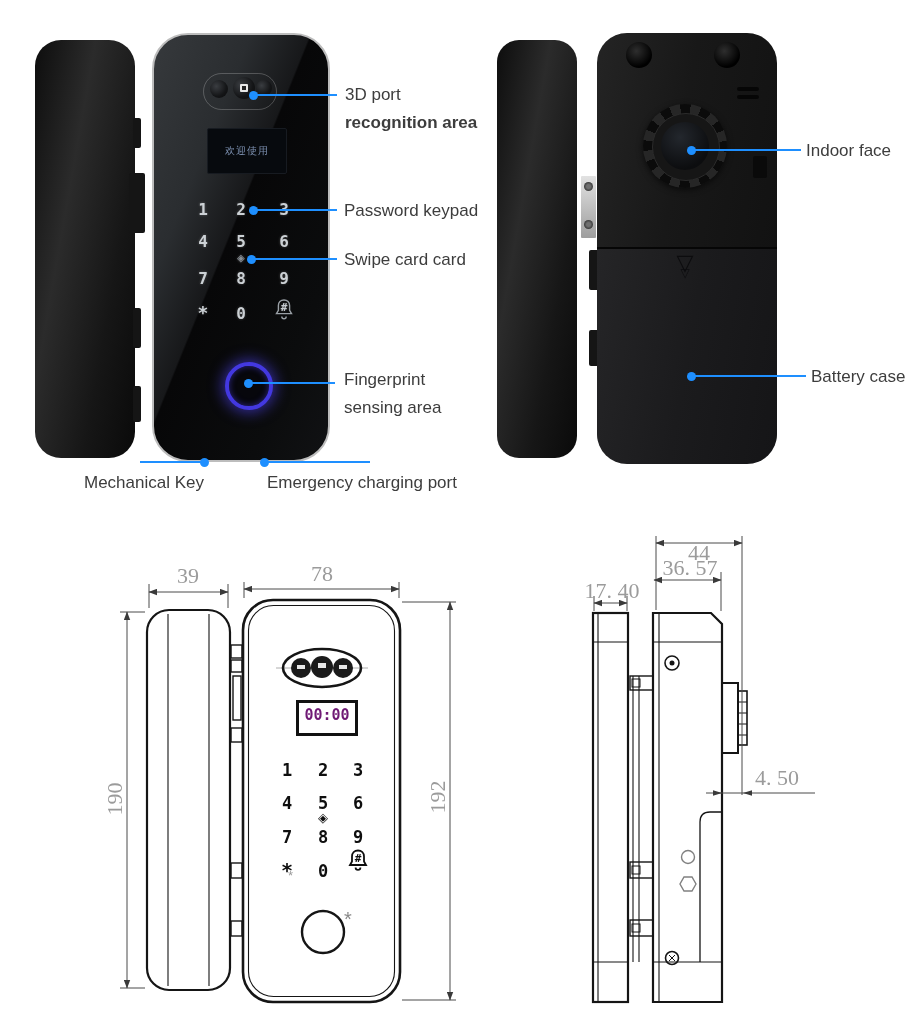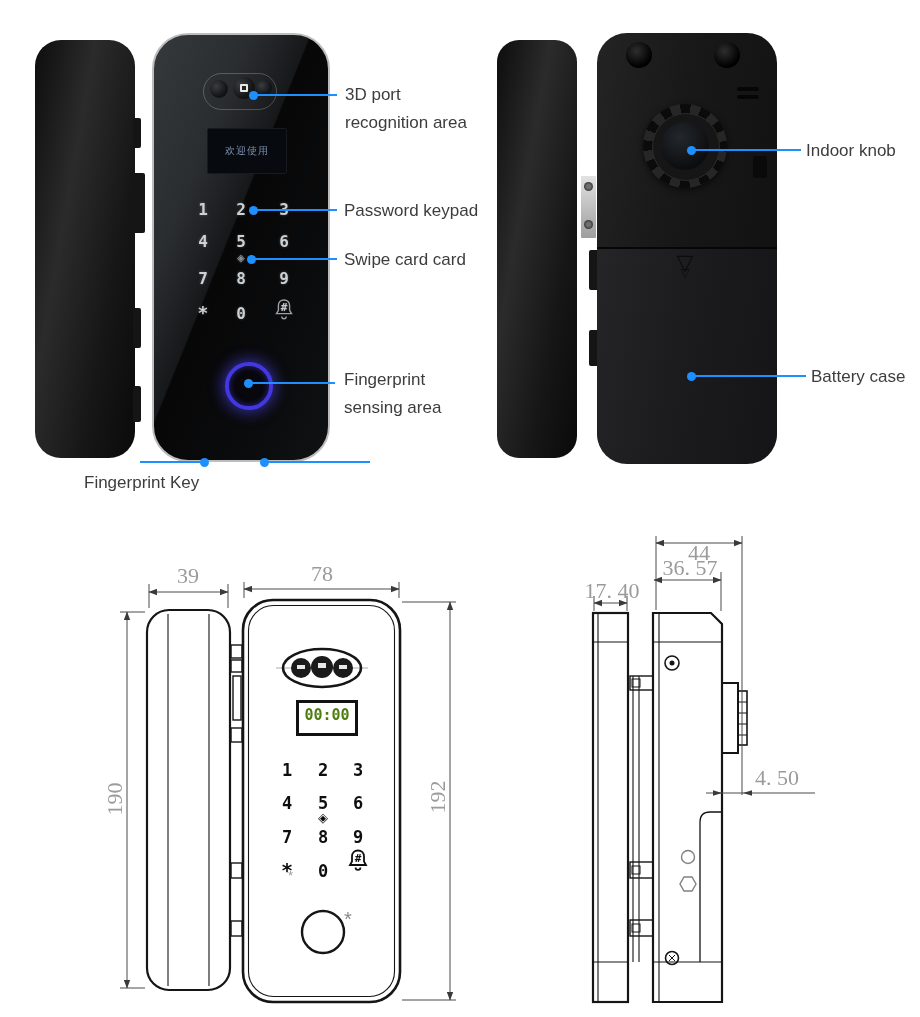--- a/index.html
+++ b/index.html
@@ -43,21 +43,21 @@
   .bscrew{position:absolute;border-radius:50%;background:radial-gradient(circle,#707070 30%,#3a3a3a 70%);}
   .batt{position:absolute;border-radius:0 0 30px 30px;border-top:2px solid #060606;
         background:linear-gradient(100deg,#252527 0%,#1b1b1d 50%,#151517 100%);}
   .tri{position:absolute;color:#0c0c0e;text-align:center;line-height:1;}
   
   .dim{position:absolute;font-family:"Liberation Serif",serif;font-size:22px;color:#9b9b9b;
        white-space:nowrap;text-align:center;}
   .dim.vert{transform:rotate(-90deg);}
   .dk{position:absolute;width:24px;text-align:center;font:bold 17px "DejaVu Sans Mono",monospace;color:#0e0e0e;}
   .clock{position:absolute;border:3px solid #121212;background:#fff;text-align:center;}
-  .clock span{font:bold 15px "DejaVu Sans Mono",monospace;color:#4d7c0f;line-height:25px;letter-spacing:0;}
+  .clock span{font:bold 15px "DejaVu Sans Mono",monospace;color:#701a75;line-height:25px;letter-spacing:0;}
   .glyph{position:absolute;text-align:center;}
   svg{display:block;}
 </style>
 </head>
 <body>
 
 <div class="canvas">
 
   <div class="rail" style="left:35px;top:40px;width:100px;height:418px;"></div>
   <div class="tab" style="left:133px;top:118px;width:8px;height:30px;"></div>
@@ -97,41 +97,42 @@
       <path d="M9.8 19.5a2.2 2.2 0 0 0 4.4 0" fill="none" stroke="#9aa0a6" stroke-width="1.4"></path>
     </svg>
     <span class="pk" style="left:0;top:4px;font-size:11px;color:#c6cbd0;">#</span>
   </span>
 
   <div class="fp-ring" style="left:225px;top:362px;"></div>
 
   <div class="cdot" style="left:249px;top:91px;"></div>
   <div class="cline" style="left:257px;top:94px;width:80px;"></div>
   <div class="clabel" style="left:345px;top:85px;">3D port</div>
-  <div class="clabel" style="left:345px;top:113px;">recognition area</div>
+  <div class="clabel" style="left:345px;top:113px;font-weight:bold;">recognition area</div>
 
   <div class="cdot" style="left:249px;top:206px;"></div>
   <div class="cline" style="left:257px;top:209px;width:80px;"></div>
   <div class="clabel" style="left:344px;top:201px;">Password keypad</div>
 
   <div class="cdot" style="left:247px;top:255px;"></div>
   <div class="cline" style="left:255px;top:258px;width:82px;"></div>
   <div class="clabel" style="left:344px;top:250px;">Swipe card card</div>
 
   <div class="cdot" style="left:244px;top:379px;"></div>
   <div class="cline" style="left:252px;top:382px;width:83px;"></div>
   <div class="clabel" style="left:344px;top:370px;">Fingerprint</div>
   <div class="clabel" style="left:344px;top:398px;">sensing area</div>
 
   <div class="cline" style="left:140px;top:461px;width:64px;"></div>
   <div class="cdot" style="left:200px;top:458px;"></div>
-  <div class="clabel" style="left:84px;top:473px;">Fingerprint Key</div>
+  <div class="clabel" style="left:84px;top:473px;">Mechanical Key</div>
 
   <div class="cdot" style="left:260px;top:458px;"></div>
   <div class="cline" style="left:268px;top:461px;width:102px;"></div>
+  <div class="clabel" style="left:267px;top:473px;">Emergency charging port</div>
 
   <div class="rail" style="left:497px;top:40px;width:80px;height:418px;border-radius:22px;"></div>
   <div class="tab" style="left:589px;top:250px;width:10px;height:40px;"></div>
   <div class="tab" style="left:589px;top:330px;width:10px;height:36px;"></div>
 
   <div class="lock-back" style="left:597px;top:33px;width:180px;height:429px;"></div>
   <div class="screwhole" style="left:626px;top:42px;width:26px;height:26px;"></div>
   <div class="screwhole" style="left:714px;top:42px;width:26px;height:26px;"></div>
   <div class="spk" style="left:737px;top:87px;width:22px;height:4px;"></div>
   <div class="spk" style="left:737px;top:95px;width:22px;height:4px;"></div>
@@ -146,21 +147,21 @@
   <div class="bscrew" style="left:584px;top:220px;width:9px;height:9px;"></div>
 
   <div class="batt" style="left:597px;top:247px;width:180px;height:215px;"></div>
   <div class="tri" style="left:666px;top:252px;width:38px;">
     <span style="font-size:22px;display:block;">▽</span>
     <span style="font-size:12px;display:block;margin-top:-7px;">▽</span>
   </div>
 
   <div class="cdot" style="left:687px;top:146px;"></div>
   <div class="cline" style="left:695px;top:149px;width:106px;"></div>
-  <div class="clabel" style="left:806px;top:141px;">Indoor knob</div>
+  <div class="clabel" style="left:806px;top:141px;">Indoor face</div>
 
   <div class="cdot" style="left:687px;top:372px;"></div>
   <div class="cline" style="left:695px;top:375px;width:111px;"></div>
   <div class="clabel" style="left:811px;top:367px;">Battery case</div>
 
   <svg class="abs" style="left:0;top:500px;" width="920" height="517" viewBox="0 500 920 517">
     <defs>
       <marker id="arr" viewBox="0 0 8 6" refX="7.5" refY="3" markerWidth="9" markerHeight="7" orient="auto-start-reverse">
         <path d="M0,0 L8,3 L0,6 z" fill="#3a3a3a"></path>
       </marker>

